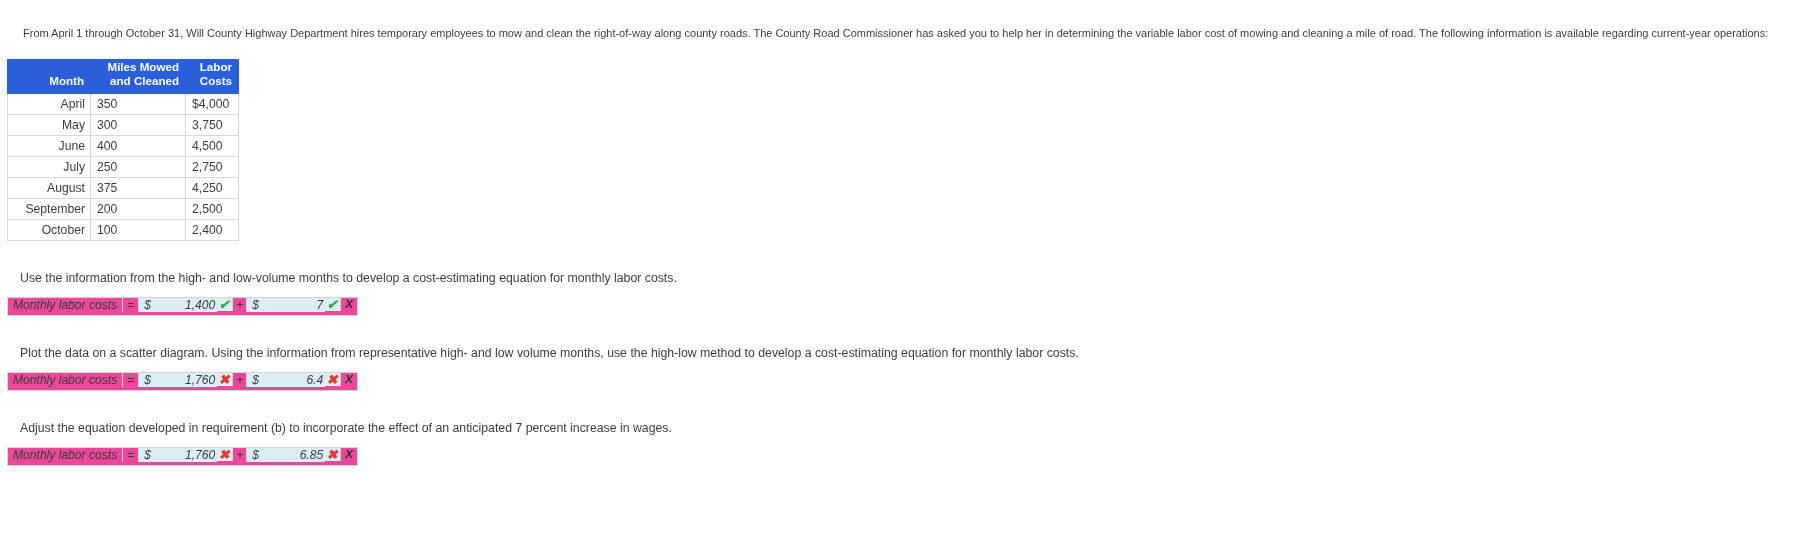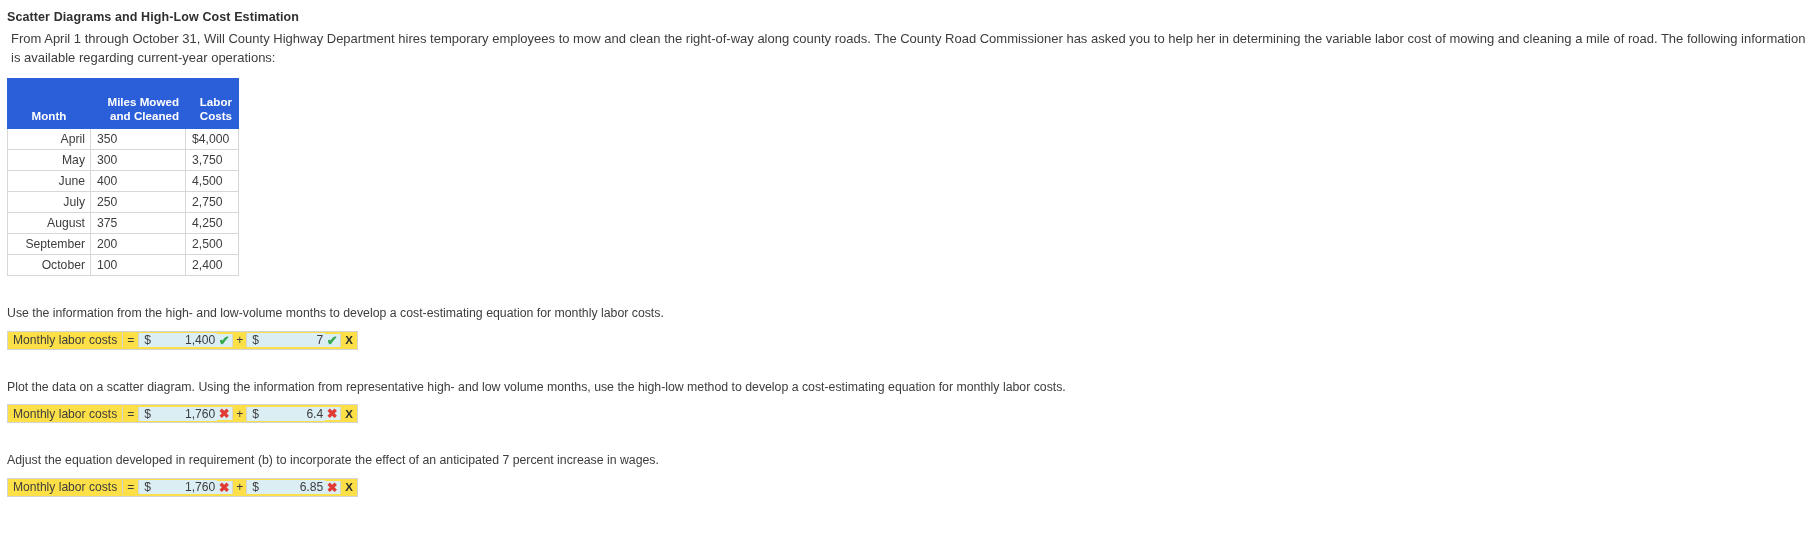--- a/index.html
+++ b/index.html
@@ -21,50 +21,49 @@
   }
   .title {
     font-size: 12.5px;
     font-weight: bold;
     color: #2f2f2f;
     line-height: 18px;
     margin: 0 0 3px 0;
     letter-spacing: 0.1px;
   }
   .intro {
-    font-size: 13px;
+    font-size: 11px;
     line-height: 18.5px;
     color: #3d3d3d;
-    margin: 4px;
+    margin: 16px;
     max-width: 1800px;
   }
 
   
   .data-table-wrap {
     margin-top: 11px;
   }
   table.data-table {
     border-collapse: collapse;
     font-size: 12.2px;
     color: #3d3d3d;
     table-layout: fixed;
   }
   table.data-table th {
     background: #2b5fd9;
     color: #ffffff;
     font-weight: bold;
     font-size: 11.6px;
     vertical-align: bottom;
-    padding: 16px 6px 5px 6px;
+    padding: 0 6px 5px 6px;
     line-height: 14px;
     border: 1px solid #2b5fd9;
     text-align: right;
   }
   table.data-table th.col-month {
-    text-align: center;
     width: 70px;
   }
   table.data-table th.col-miles {
     width: 82px;
   }
   table.data-table th.col-cost {
     width: 40px;
   }
   table.data-table td {
     border: 1px solid #d7d7d7;
@@ -82,31 +81,32 @@
   }
 
   
   .req-block {
     margin-top: 28px;
   }
   .req-text {
     font-size: 12.3px;
     line-height: 18px;
     color: #3d3d3d;
-    margin: 0 0 8px 0;
+    margin: 0 0 8px 13px;
   }
 
   .ans-row {
     display: inline-flex;
-    align-items: center;
+    align-items: flex-start;
     border: 1px solid #d4d4d4;
-    background: #fde047;
+    background: #ec4899;
     height: 19px;
     font-size: 12.1px;
     box-sizing: border-box;
+    font-style: italic;
   }
   .ans-cell {
     display: flex;
     align-items: center;
     box-sizing: border-box;
     border-right: 1px solid #d4d4d4;
     padding: 0 5px;
     white-space: nowrap;
     color: #3d3d3d;
   }
@@ -165,21 +165,20 @@
     display: inline-block;
     line-height: 1;
     font-size: 13px;
   }
 </style>
 </head>
 <body>
 
 <div class="page">
 
-  <h1 class="title">Scatter Diagrams and High-Low Cost Estimation</h1>
 
   <p class="intro">From April 1 through October 31, Will County Highway Department hires temporary employees to mow and clean the right-of-way along county roads. The County Road Commissioner has asked you to help her in determining the variable labor cost of mowing and cleaning a mile of road. The following information is available regarding current-year operations:</p>
 
   <div class="data-table-wrap">
     <table class="data-table">
       <thead>
         <tr>
           <th class="col-month">Month</th>
           <th class="col-miles">
             <span>Miles Mowed</span><br>

